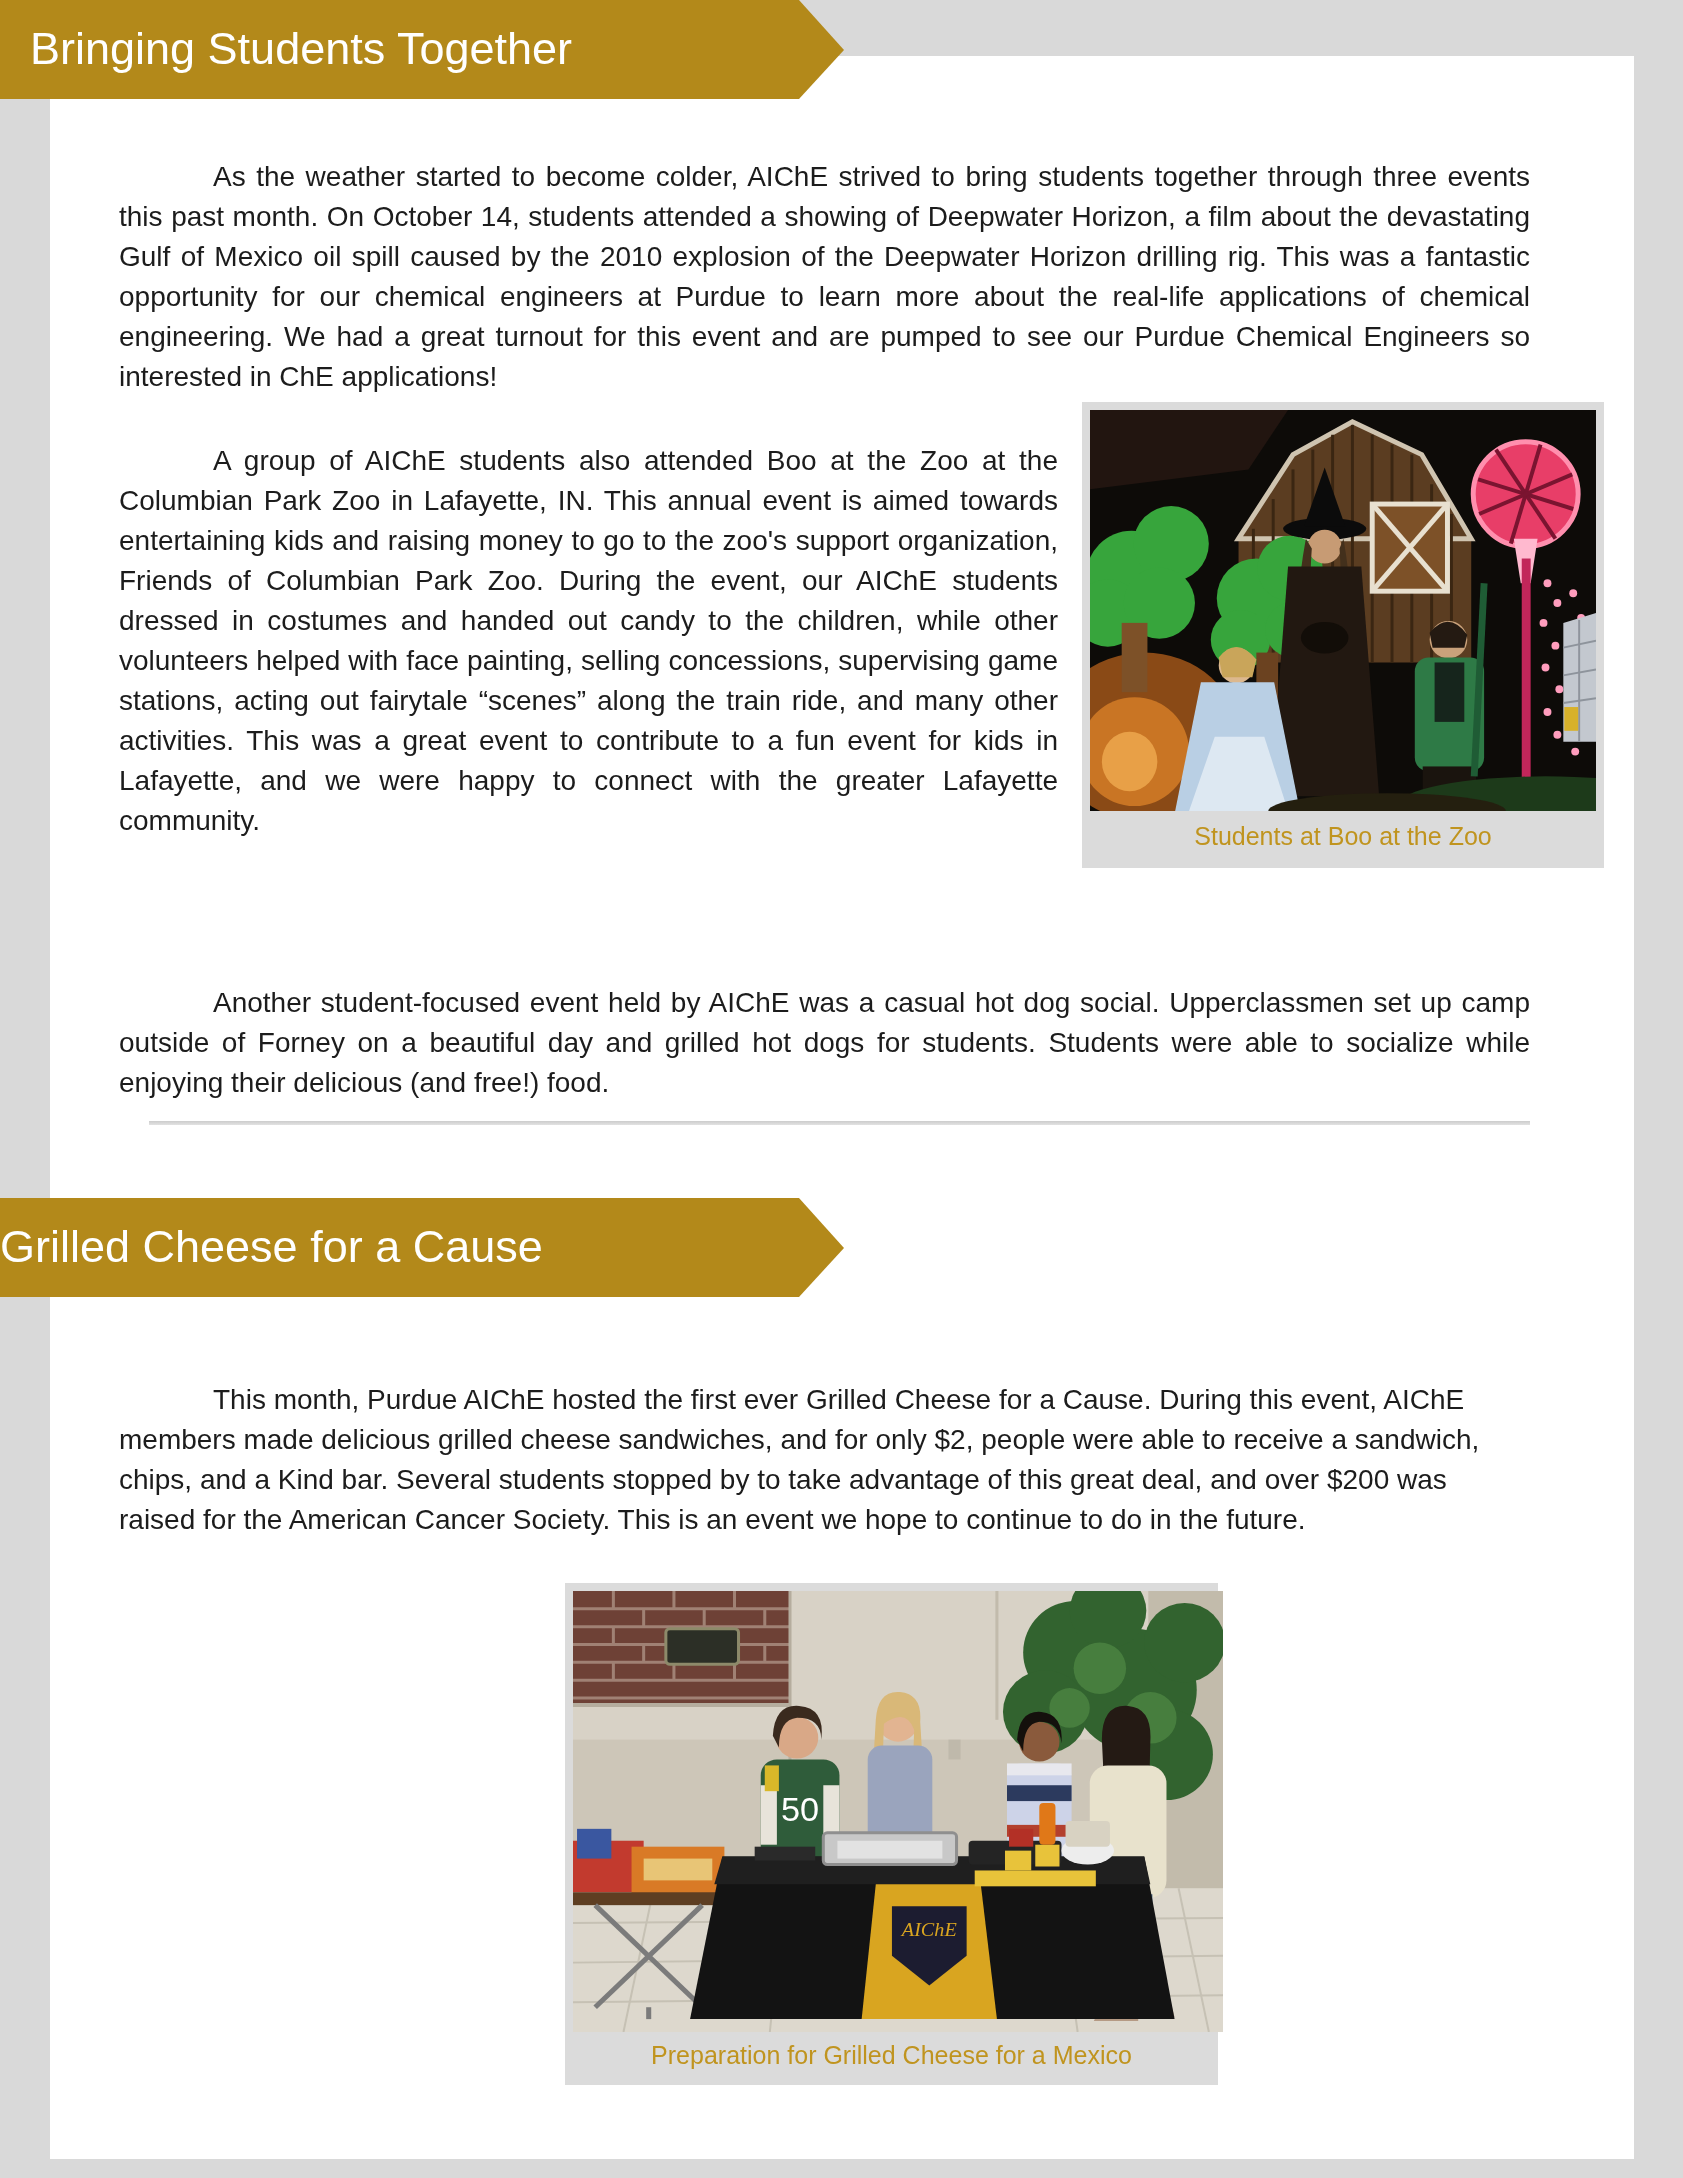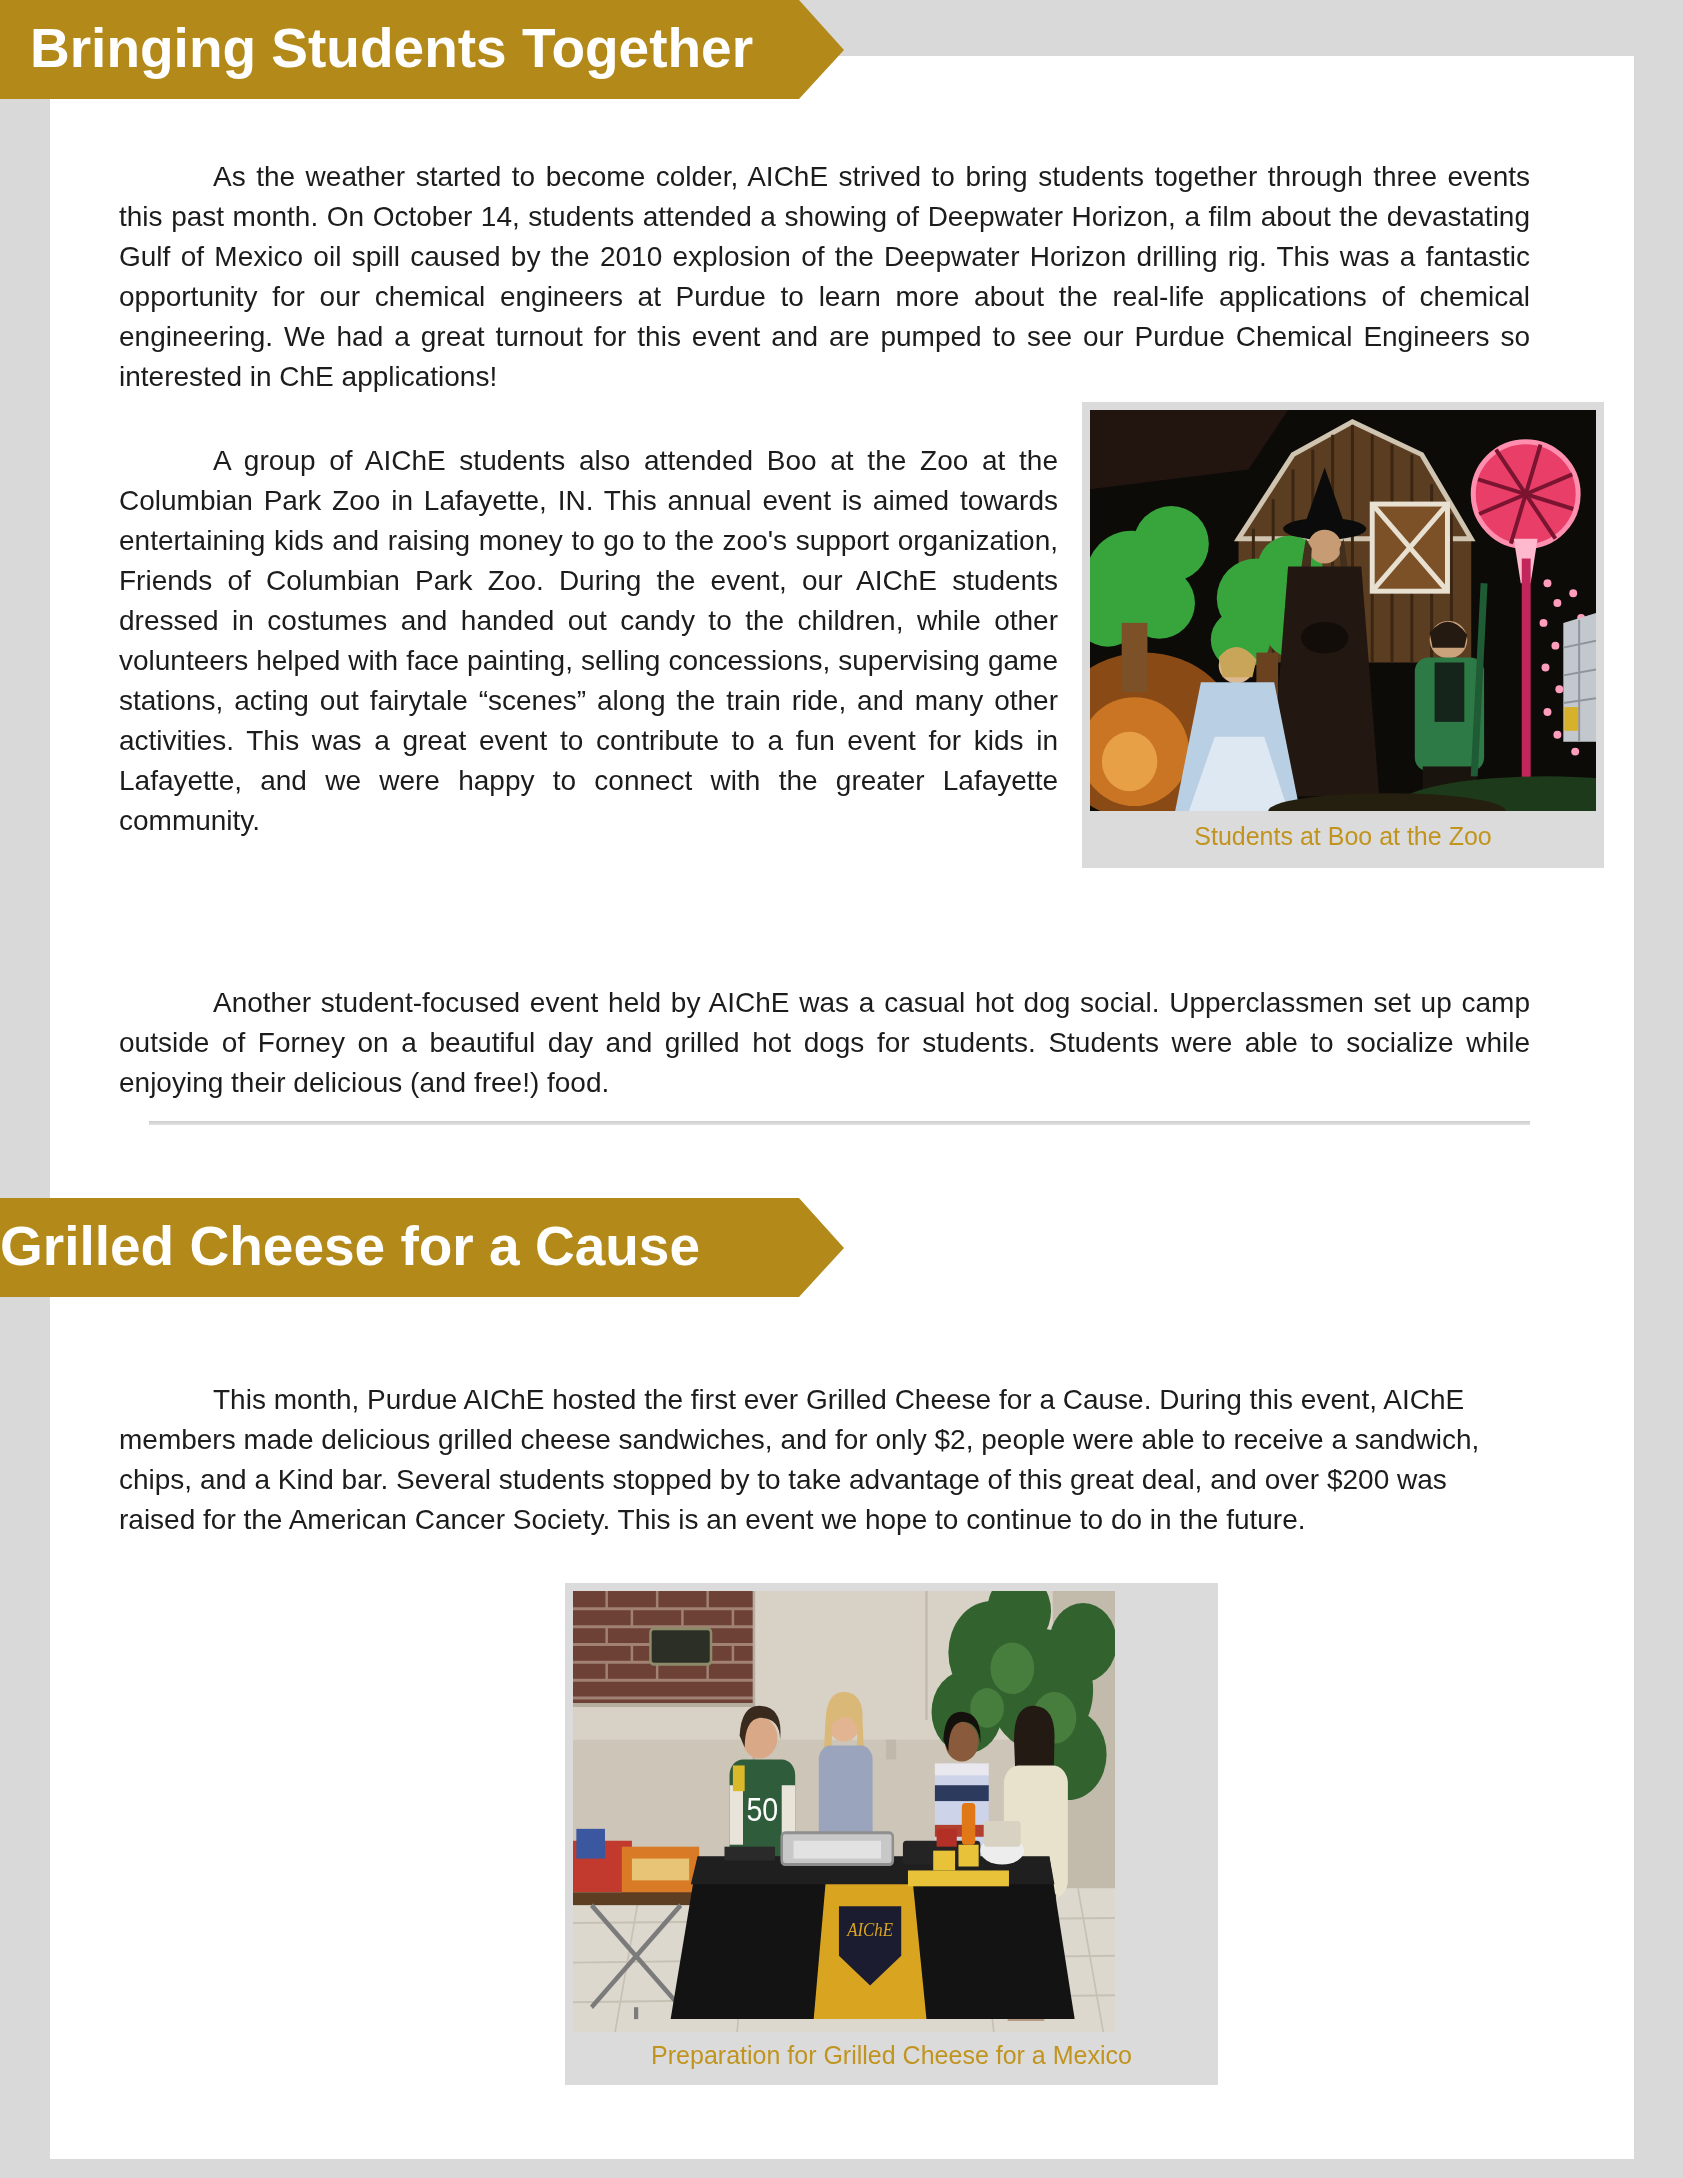--- a/index.html
+++ b/index.html
@@ -32,40 +32,39 @@
   .p3{margin-top:110px;clear:both;}
   .p4{margin-top:255px;}
   hr.divider{
     border:none;height:4px;width:1381px;
     margin:18px 0 0 30px;
     background:linear-gradient(to bottom,#cccccc,#e2e2e2);
   }
   .banner{
     position:absolute;left:0;height:99px;width:844px;box-sizing:border-box;
     background:var(--banner-gold);
-    color:#ffffff;font-size:55px;line-height:97px;white-space:nowrap;
+    color:#ffffff;font-size:45px;line-height:97px;white-space:nowrap;
     clip-path:polygon(0 0,799px 0,844px 50px,799px 99px,0 99px);
     z-index:5;
-    font-weight:bold;
   }
   .banner1{top:0;padding-left:30px;}
   .banner2{top:1198px;}
   figure{margin:0;}
   .fig{background:var(--frame-gray);padding:8px;box-sizing:border-box;}
   .fig .photo{position:relative;overflow:hidden;background:#111;}
   .fig .photo svg{display:block;width:100%;height:100%;}
   .fig figcaption{
     text-align:center;text-indent:0;
     color:var(--caption-gold);font-size:25px;
   }
   .fig1{float:right;width:522px;height:466px;margin:-39px -74px 10px 24px;}
   .fig1 .photo{width:506px;height:401px;}
   .fig1 figcaption{line-height:50px;height:50px;}
   .fig2{width:653px;height:502px;margin:43px 0 0 446px;}
-  .fig2 .photo{width:542px;height:441px;}
+  .fig2 .photo{width:650px;height:441px;}
   .fig2 figcaption{line-height:46px;height:46px;}
 </style>
 </head>
 <body>
 
 <div class="canvas">
 
   <div class="page">
     <div class="content">
 

